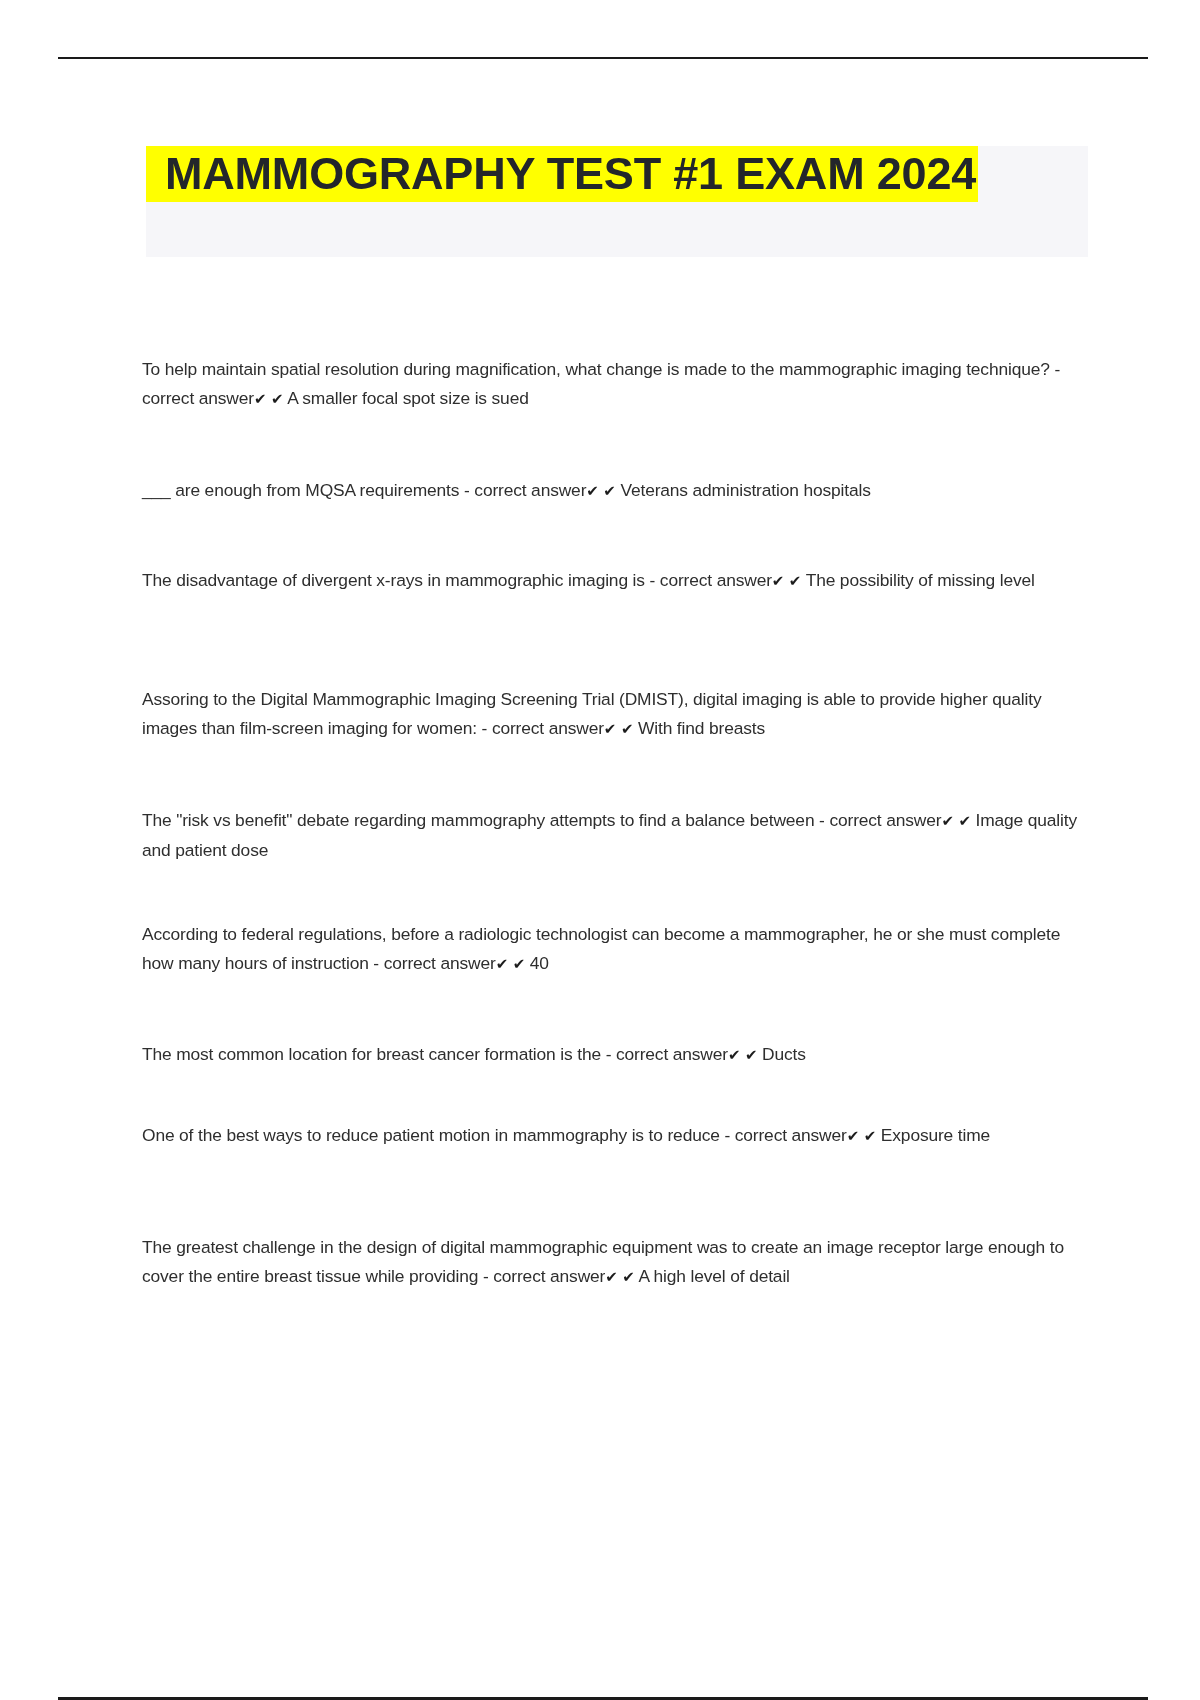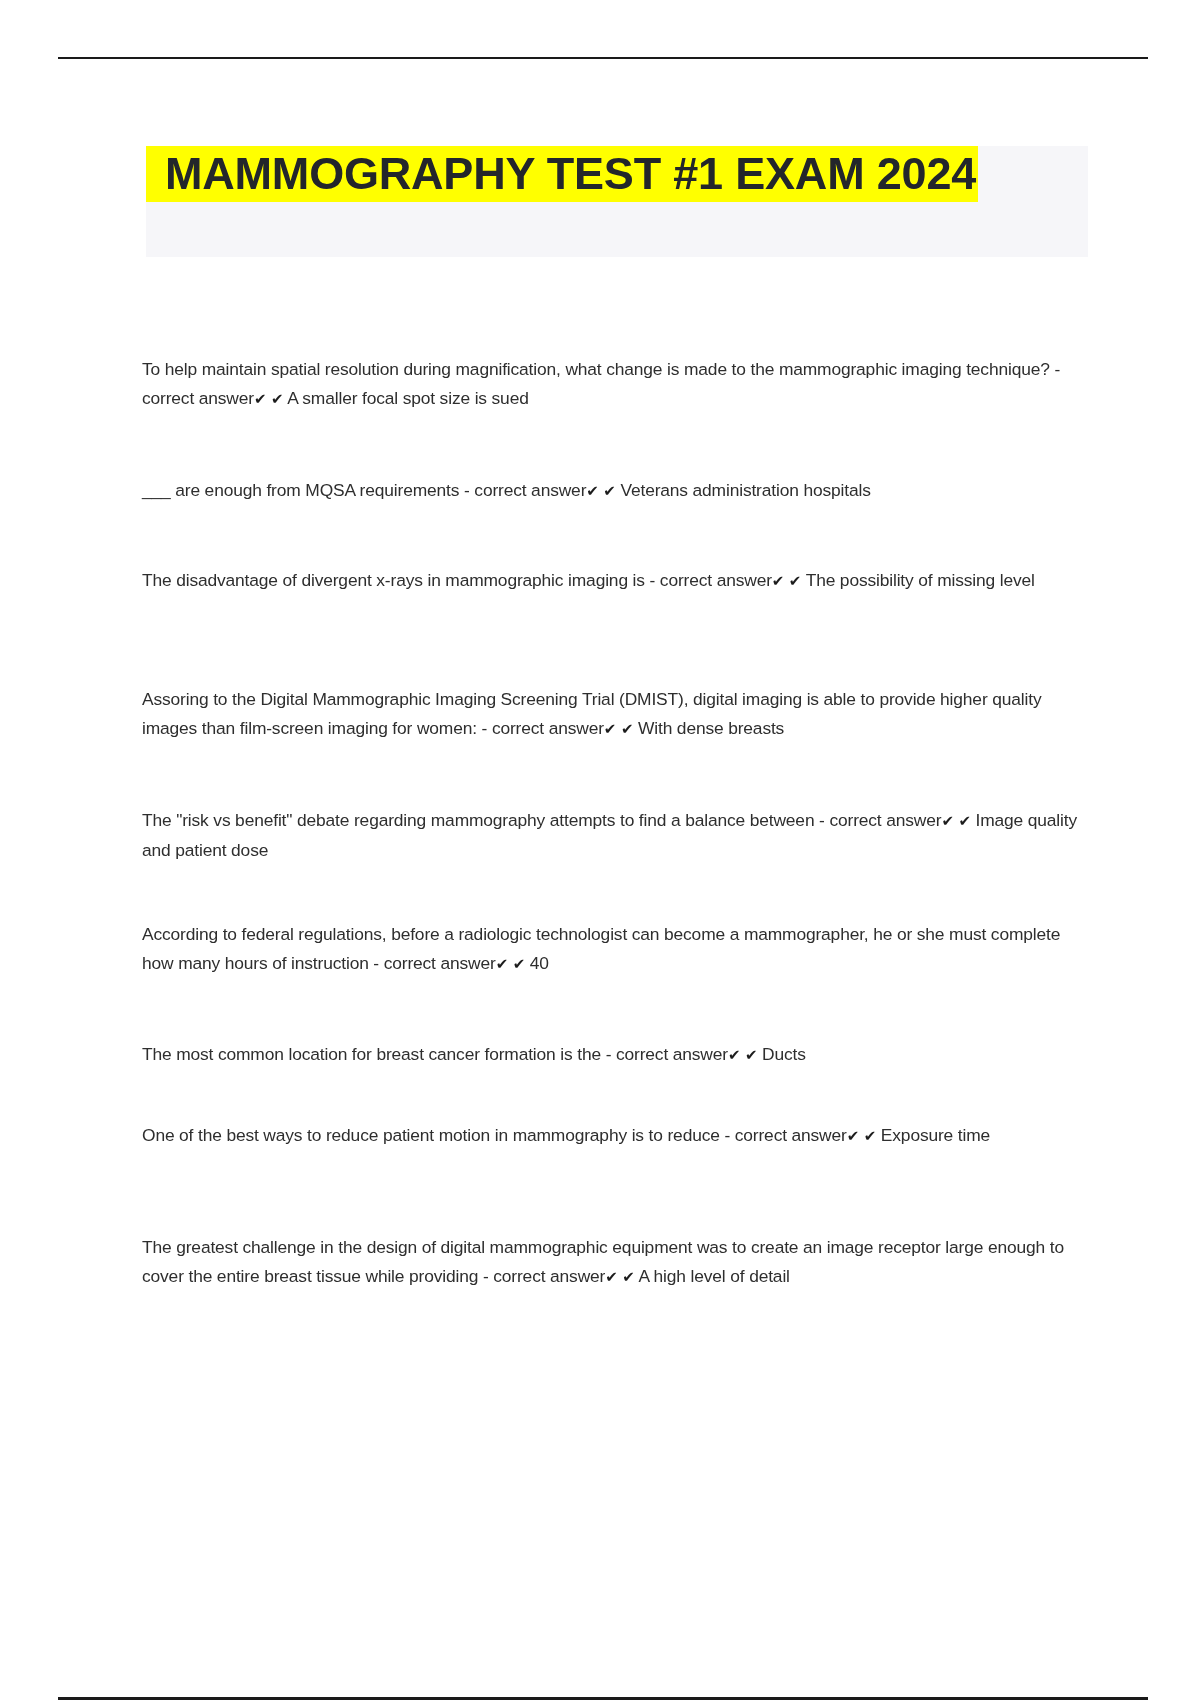--- a/index.html
+++ b/index.html
@@ -78,21 +78,21 @@
 <h1 class="title">
   <span class="hl">MAMMOGRAPHY TEST #1 EXAM 2024</span>
 </h1>
 
 <p class="qa" style="top:347px"><span>To help maintain spatial resolution during magnification, what change is made to the mammographic imaging technique?</span><span> - correct answer</span><span class="check">✔ ✔</span> <span>A smaller focal spot size is sued</span></p>
 
 <p class="qa" style="top:468px"><span>___ are enough from MQSA requirements</span><span> - correct answer</span><span class="check">✔ ✔</span> <span>Veterans administration hospitals</span></p>
 
 <p class="qa" style="top:558px"><span>The disadvantage of divergent x-rays in mammographic imaging is</span><span> - correct answer</span><span class="check">✔ ✔</span> <span>The possibility of missing level</span></p>
 
-<p class="qa" style="top:677px"><span>Assoring to the Digital Mammographic Imaging Screening Trial (DMIST), digital imaging is able to provide higher quality images than film-screen imaging for women:</span><span> - correct answer</span><span class="check">✔ ✔</span> <span>With dense breasts</span></p>
+<p class="qa" style="top:677px"><span>Assoring to the Digital Mammographic Imaging Screening Trial (DMIST), digital imaging is able to provide higher quality images than film-screen imaging for women:</span><span> - correct answer</span><span class="check">✔ ✔</span> <span>With find breasts</span></p>
 
 <p class="qa" style="top:798px"><span>The "risk vs benefit" debate regarding mammography attempts to find a balance between</span><span> - correct answer</span><span class="check">✔ ✔</span> <span>Image quality and patient dose</span></p>
 
 <p class="qa" style="top:912px"><span>According to federal regulations, before a radiologic technologist can become a mammographer, he or she must complete how many hours of instruction</span><span> - correct answer</span><span class="check">✔ ✔</span> <span>40</span></p>
 
 <p class="qa" style="top:1032px"><span>The most common location for breast cancer formation is the</span><span> - correct answer</span><span class="check">✔ ✔</span> <span>Ducts</span></p>
 
 <p class="qa" style="top:1113px"><span>One of the best ways to reduce patient motion in mammography is to reduce</span><span> - correct answer</span><span class="check">✔ ✔</span> <span>Exposure time</span></p>
 
 <p class="qa" style="top:1225px"><span>The greatest challenge in the design of digital mammographic equipment was to create an image receptor large enough to cover the entire breast tissue while providing</span><span> - correct answer</span><span class="check">✔ ✔</span> <span>A high level of detail</span></p>

